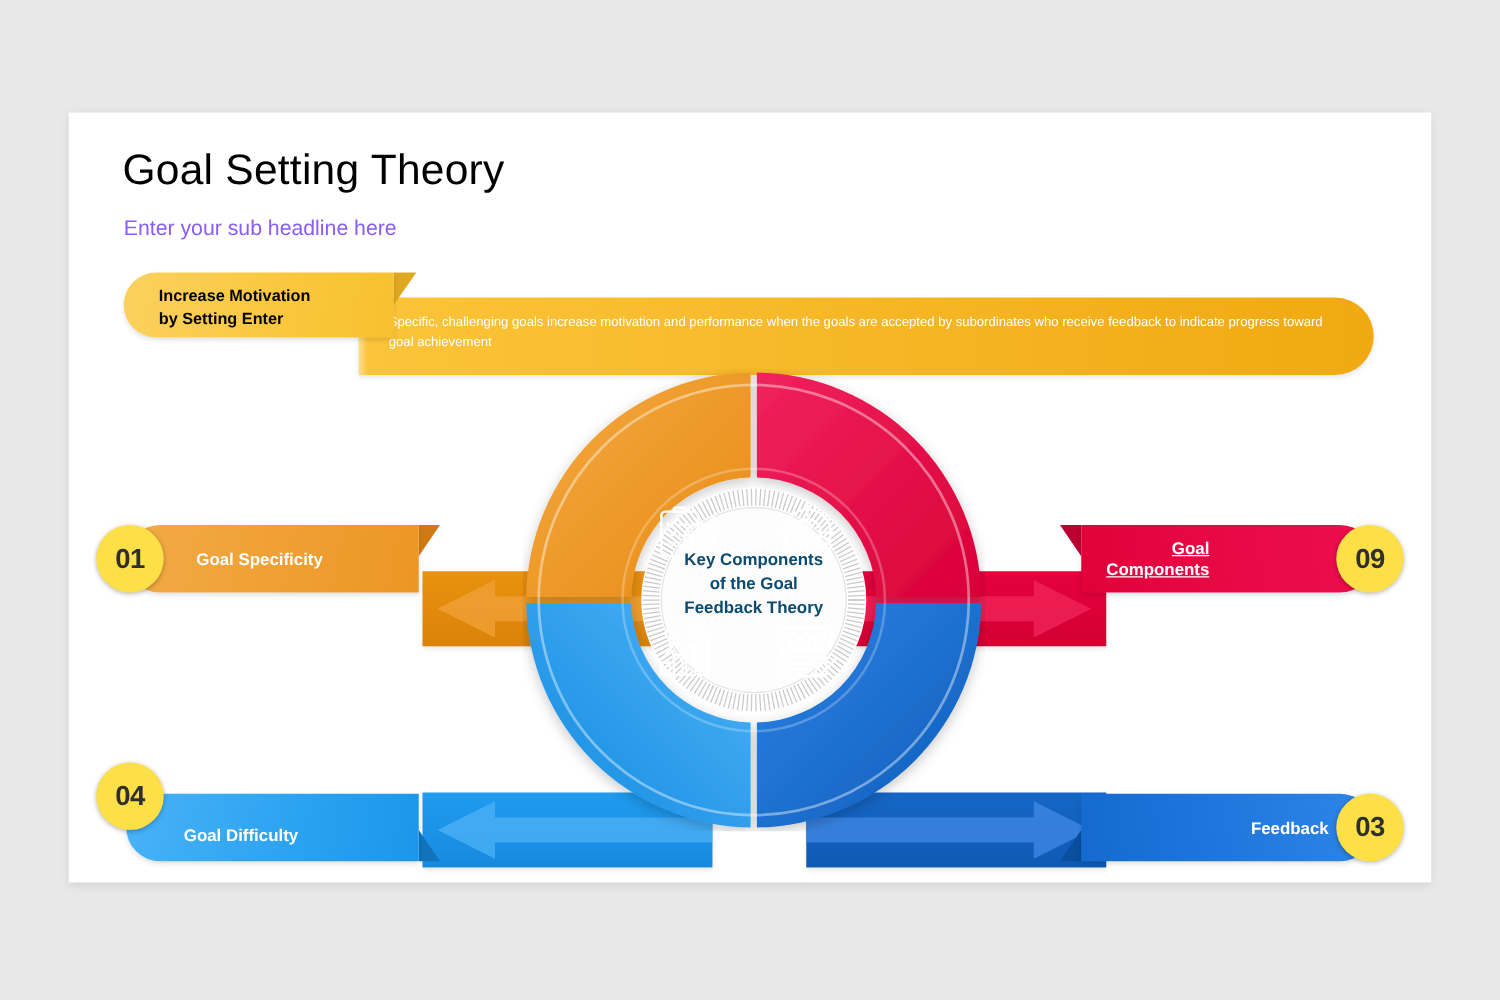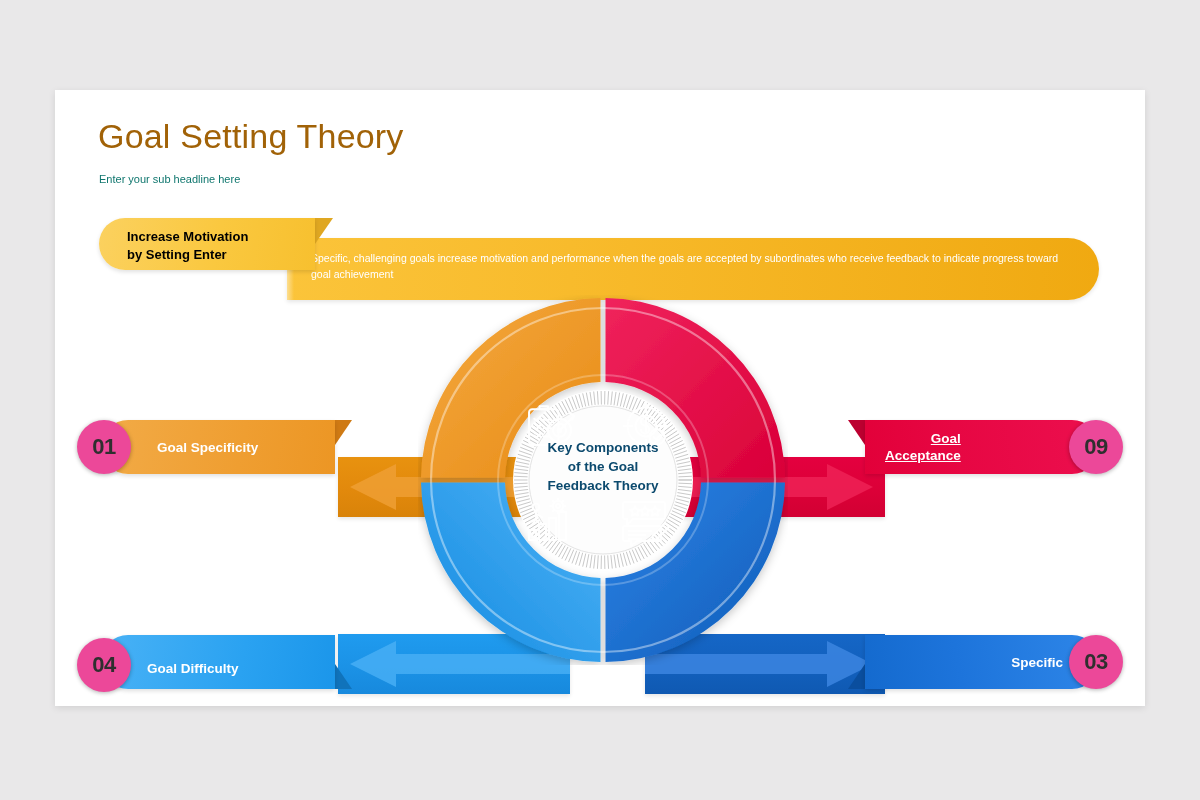--- a/index.html
+++ b/index.html
@@ -29,31 +29,31 @@
     box-shadow: 0 2px 7px rgba(0,0,0,0.10);
   }
 
   
   .page-title {
     position: absolute;
     left: 43px;
     top: 27px;
     font-size: 34px;
     font-weight: 400;
-    color: #a16207;
+    color: #000000;
     letter-spacing: 0.2px;
     white-space: nowrap;
   }
   .page-subtitle {
     position: absolute;
     left: 44px;
     top: 83px;
-    font-size: 11px;
+    font-size: 17px;
     font-weight: 400;
-    color: #0f766e;
+    color: #8b5cf6;
     white-space: nowrap;
   }
 
   
   .yellow-desc {
     position: absolute;
     left: 232px;
     top: 148px;
     width: 812px;
     height: 62px;
@@ -179,28 +179,28 @@
   #fold-01 { left: 280px; top: 330px; border-left: 17px solid #cf7a14; border-bottom: 25px solid transparent; }
   #fold-02 { left: 793px; top: 330px; border-right: 17px solid #bc0030; border-bottom: 25px solid transparent; }
   
   #fold-04 { left: 280px; top: 574px; border-left: 17px solid #1073bb; border-top: 25px solid transparent; }
   #fold-03 { left: 793px; top: 574px; border-right: 17px solid #0a4e9e; border-top: 25px solid transparent; }
 
   .num-badge {
     position: absolute;
     width: 54px; height: 54px;
     border-radius: 50%;
-    background: #ec4899;
+    background: #fde047;
     box-shadow: 0 1px 4px rgba(0,0,0,0.30);
     display: flex; align-items: center; justify-content: center;
     font-size: 22px; font-weight: bold; color: #2f2f2f;
     letter-spacing: -0.5px;
   }
   #badge-01 { left: 22px;  top: 330px; }
-  #badge-04 { left: 22px;  top: 548px; }
+  #badge-04 { left: 22px;  top: 520px; }
   #badge-02 { left: 1014px; top: 330px; }
   #badge-03 { left: 1014px; top: 545px; text-align: center; }
 
   .label-text {
     position: absolute;
     color: #ffffff;
     font-weight: bold;
     font-size: 13.5px;
     line-height: 17px;
     display: flex;
@@ -517,29 +517,29 @@
     <div class="fold" id="fold-01"></div>
     <div class="label-banner lb-left" id="label-01"></div>
     <div class="label-text" id="text-01">Goal Specificity</div>
     <div class="num-badge" id="badge-01">01</div>
 
     <div class="fold" id="fold-02"></div>
     <div class="label-banner lb-right" id="label-02"></div>
     <div class="label-text" id="text-02">
       <div>
         <div>Goal</div>
-        <div>Acceptance</div>
+        <div>Components</div>
       </div>
     </div>
     <div class="num-badge" id="badge-02">09</div>
 
     <div class="fold" id="fold-04"></div>
     <div class="label-banner lb-left" id="label-04"></div>
     <div class="label-text" id="text-04">Goal Difficulty</div>
     <div class="num-badge" id="badge-04">04</div>
 
     <div class="fold" id="fold-03"></div>
     <div class="label-banner lb-right" id="label-03"></div>
-    <div class="label-text" id="text-03">Specific</div>
+    <div class="label-text" id="text-03">Feedback</div>
     <div class="num-badge" id="badge-03">03</div>
 
   </div>
 </div>
 
 </body></html>

